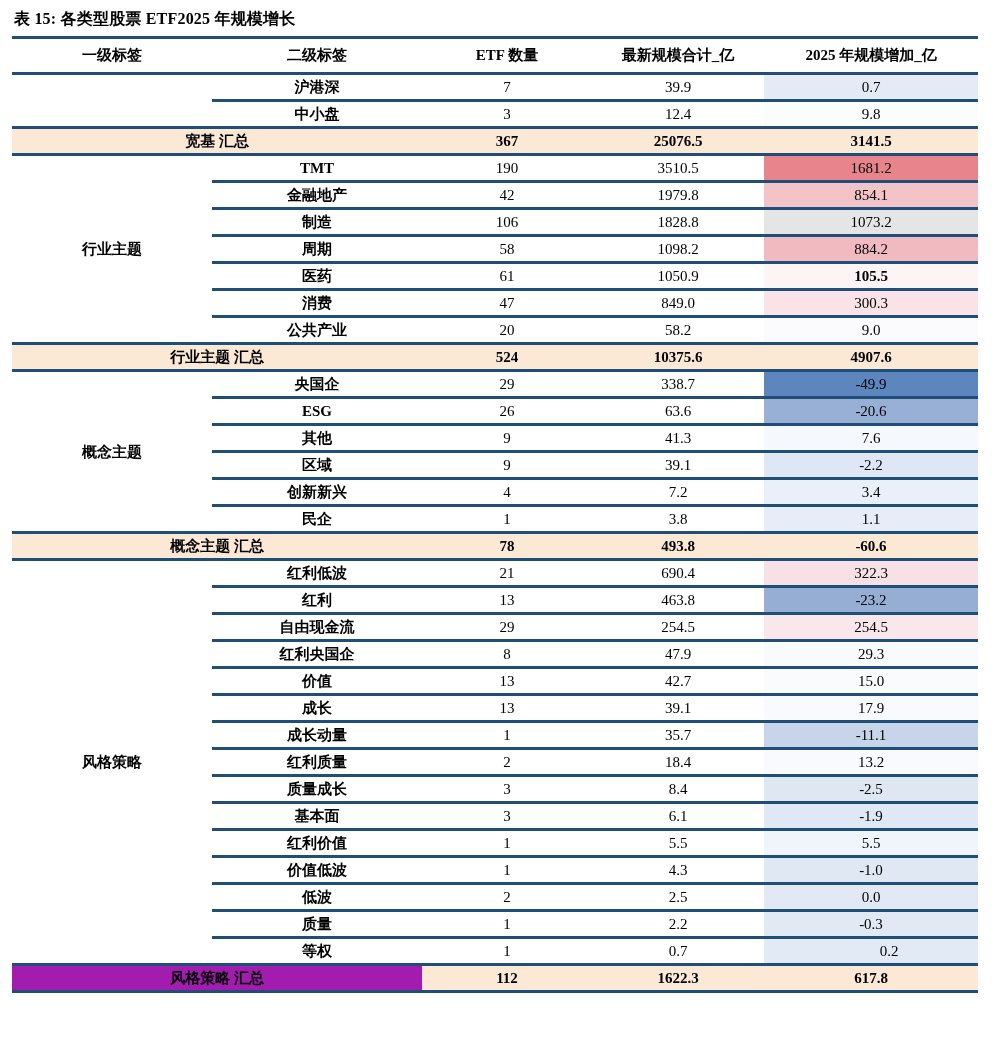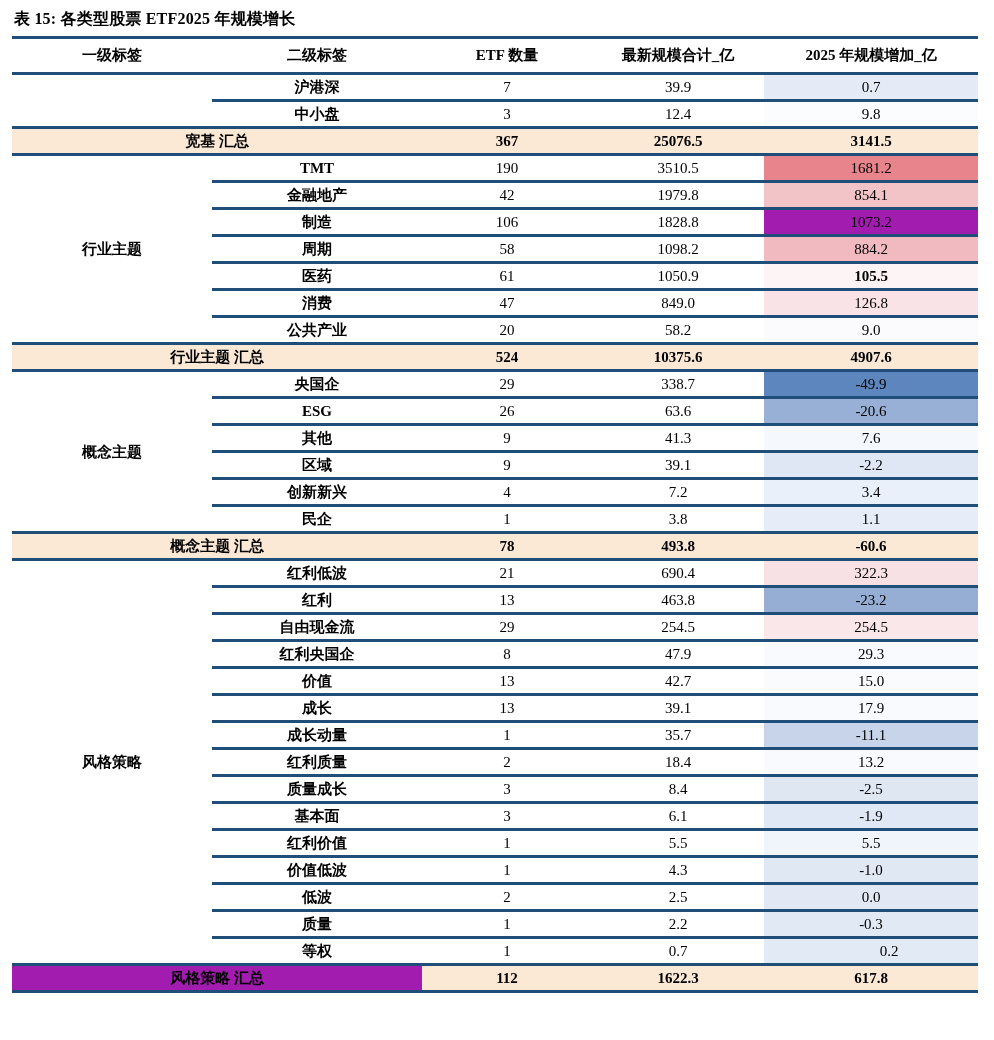--- a/index.html
+++ b/index.html
@@ -90,39 +90,39 @@
         <tr>
           <td class="label-cell">金融地产</td>
           <td class="num-cell">42</td>
           <td class="num-cell">1979.8</td>
           <td class="num-cell" style="background: rgb(242, 196, 200);">854.1</td>
         </tr>
         <tr>
           <td class="label-cell">制造</td>
           <td class="num-cell">106</td>
           <td class="num-cell">1828.8</td>
-          <td class="num-cell" style="background: #a21caf;">1073.2</td>
+          <td class="num-cell" style="background: #e5e5e5;">1073.2</td>
         </tr>
         <tr>
           <td class="label-cell">周期</td>
           <td class="num-cell">58</td>
           <td class="num-cell">1098.2</td>
           <td class="num-cell" style="background: rgb(240, 186, 192);">884.2</td>
         </tr>
         <tr>
           <td class="label-cell">医药</td>
           <td class="num-cell">61</td>
           <td class="num-cell">1050.9</td>
           <td class="num-cell" style="background: rgb(253, 244, 245); font-weight: bold;">105.5</td>
         </tr>
         <tr>
           <td class="label-cell">消费</td>
           <td class="num-cell">47</td>
           <td class="num-cell">849.0</td>
-          <td class="num-cell" style="background: rgb(249, 227, 230);">126.8</td>
+          <td class="num-cell" style="background: rgb(249, 227, 230);">300.3</td>
         </tr>
         <tr>
           <td class="label-cell">公共产业</td>
           <td class="num-cell">20</td>
           <td class="num-cell">58.2</td>
           <td class="num-cell" style="background: rgb(251, 251, 253);">9.0</td>
         </tr>
         <tr class="summary-row">
           <td class="label-cell" colspan="2" style="background: rgb(251, 232, 213);">行业主题 汇总</td>
           <td class="num-cell" style="background: rgb(251, 232, 213);">524</td>

